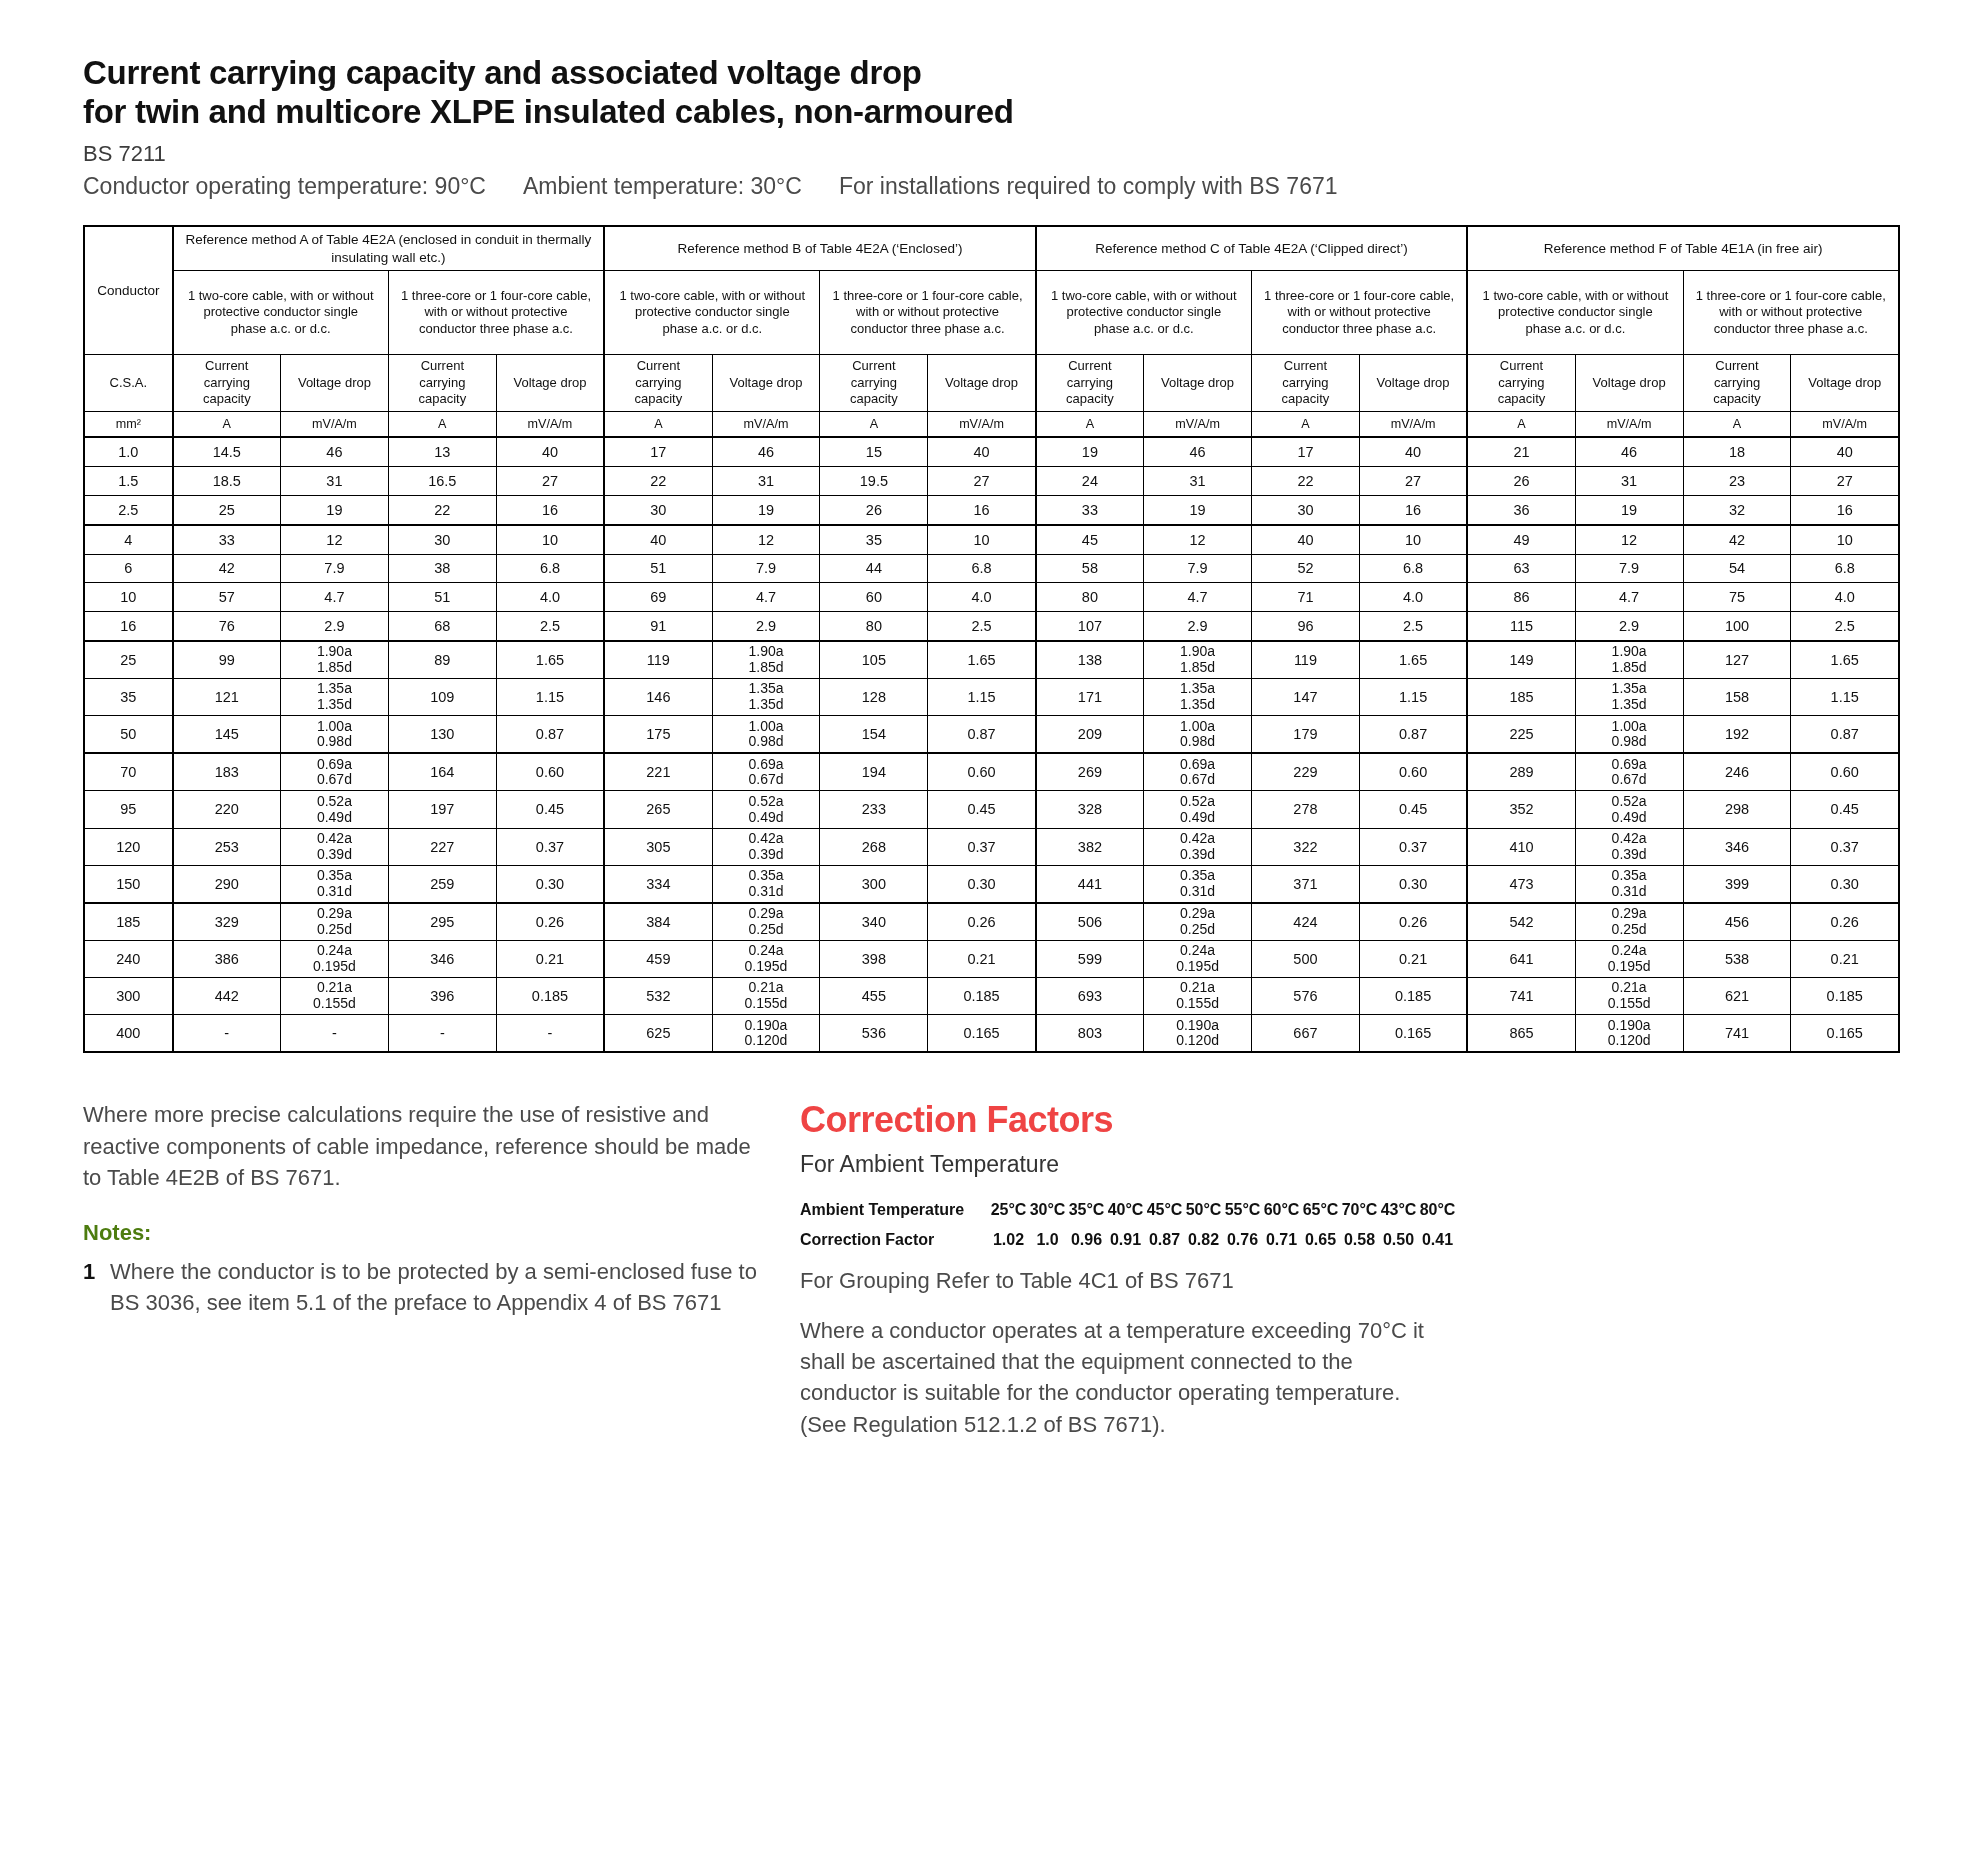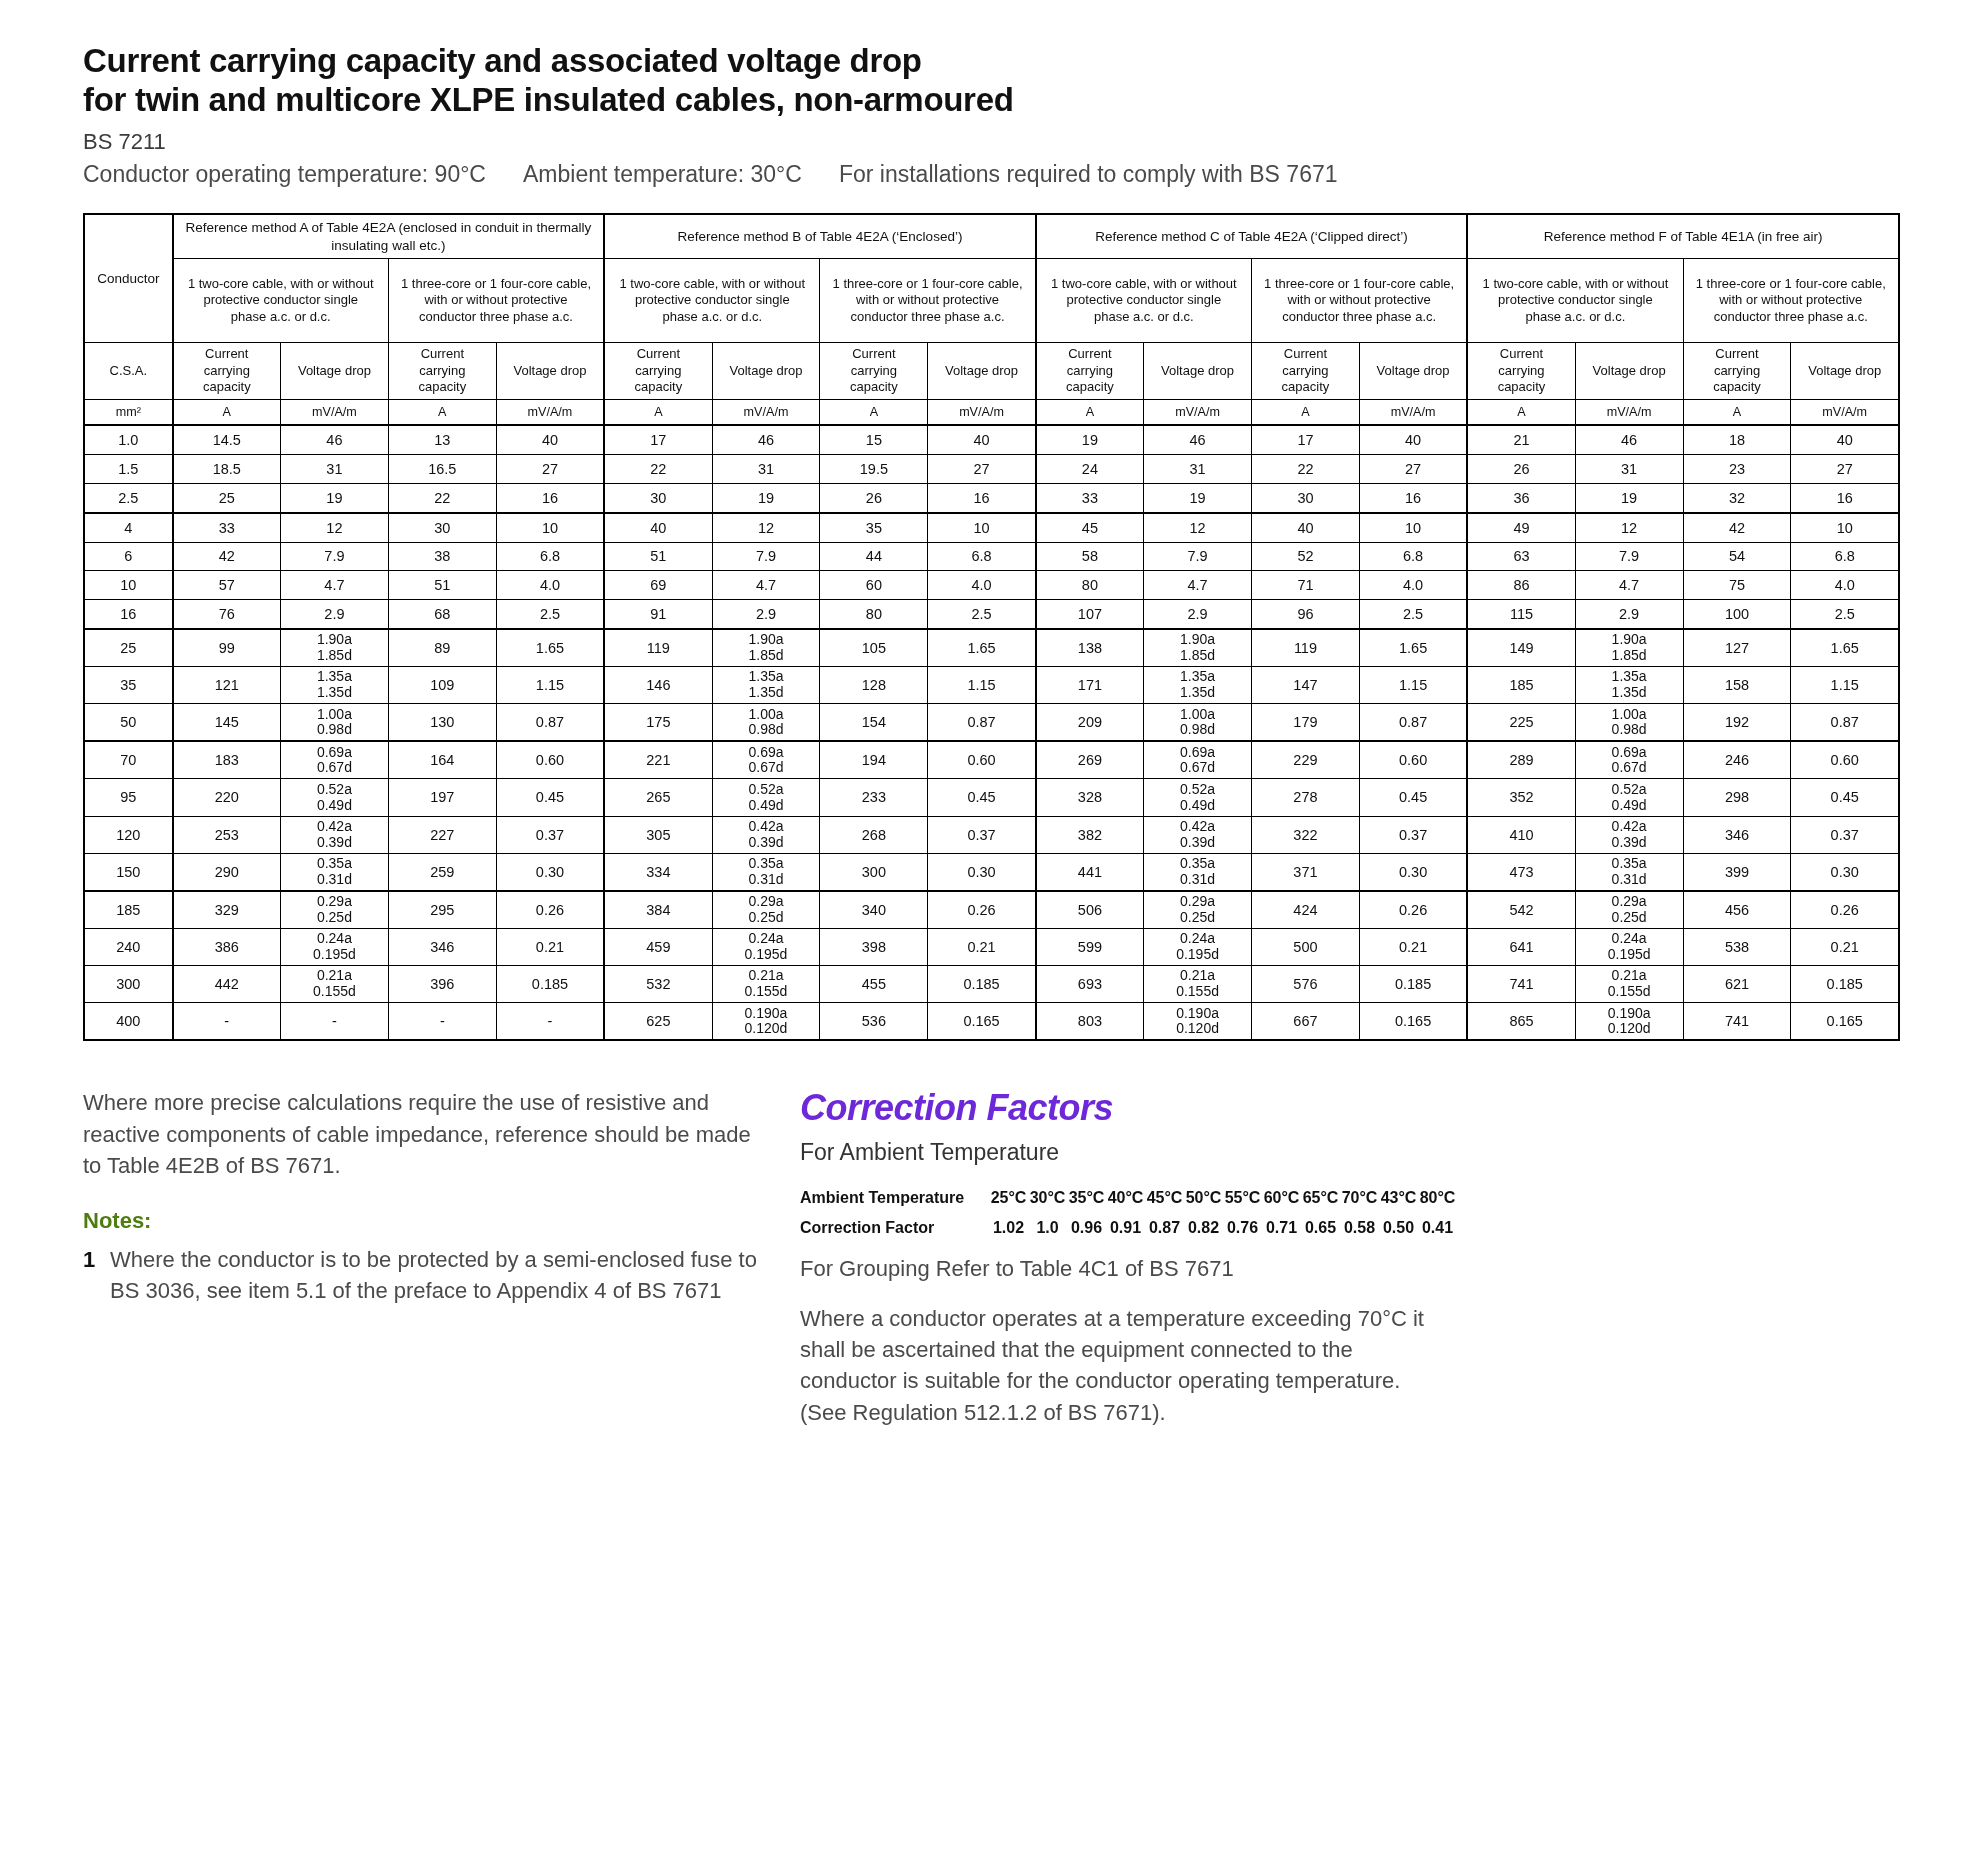--- a/index.html
+++ b/index.html
@@ -1,17 +1,17 @@
 <!DOCTYPE html>
 <html><head>
 <meta charset="utf-8">
 <style>
   html,body{margin:0;padding:0;background:#ffffff;}
   body{width:1977px;font-family:"Liberation Sans",sans-serif;color:#000;}
-  .page{box-sizing:border-box;width:1977px;height:1873px;padding:42px 77px 39px 83px;background:#fff;}
+  .page{box-sizing:border-box;width:1977px;height:1873px;padding:54px 77px 39px 83px;background:#fff;}
 
   .title{font-weight:bold;font-size:33px;line-height:1.18;letter-spacing:-0.3px;margin:0;color:#111;}
   .standard{font-size:22px;color:#3c3c3c;margin-top:8.7px;}
   .conditions{font-size:23px;color:#4a4a4a;margin-top:6.8px;}
   .conditions span{margin-right:37px;}
 
   table.cap{border-collapse:collapse;border:2.9px solid #000;table-layout:fixed;width:1817px;margin-top:25px;}
   .cap th,.cap td{border:1px solid #000;text-align:center;vertical-align:middle;white-space:pre-line;}
   .cap th{font-weight:normal;font-size:13px;line-height:1.28;padding:1.9px 5.8px;color:#111;}
   .cap thead .methods th{height:39px;font-size:13.5px;}
@@ -24,21 +24,21 @@
   .cap tr.group-end td{border-bottom:2.4px solid #000;}
 
   .bottom{display:flex;margin-top:46px;}
   .bottom-left{width:676px;}
   .impedance{font-size:22px;line-height:1.42;color:#4a4a4a;margin:0 0 27px 0;}
   .notes-heading{font-size:22px;font-weight:bold;color:#4d7c0f;margin-bottom:9.7px;}
   .note-item{display:flex;font-size:22px;line-height:1.42;color:#4a4a4a;}
   .note-num{font-weight:bold;color:#111;flex:0 0 27px;}
 
   .bottom-right{margin-left:41px;width:642px;}
-  .cf-heading{font-size:36px;font-weight:bold;margin:0 0 9.7px 0;letter-spacing:-0.5px;color:#6d28d9;font-style:italic;}
+  .cf-heading{font-size:36px;font-weight:bold;margin:0 0 9.7px 0;letter-spacing:-0.5px;color:#ef4444;}
   .cf-sub{font-size:23px;color:#333;margin-bottom:23px;}
   .cf-grid{display:grid;grid-template-columns:189px repeat(12,39px);row-gap:11.6px;font-size:16px;font-weight:bold;color:#111;margin-bottom:19.3px;align-items:baseline;}
   .cf-grid .val{text-align:center;}
   .cf-grouping{font-size:22px;color:#4a4a4a;margin-bottom:21px;}
   .cf-note{font-size:22px;color:#4a4a4a;line-height:1.42;margin:0 0 21px 0;}
   .cf-eoe{font-size:22px;color:#4a4a4a;}
 </style>
 </head>
 <body>
 

